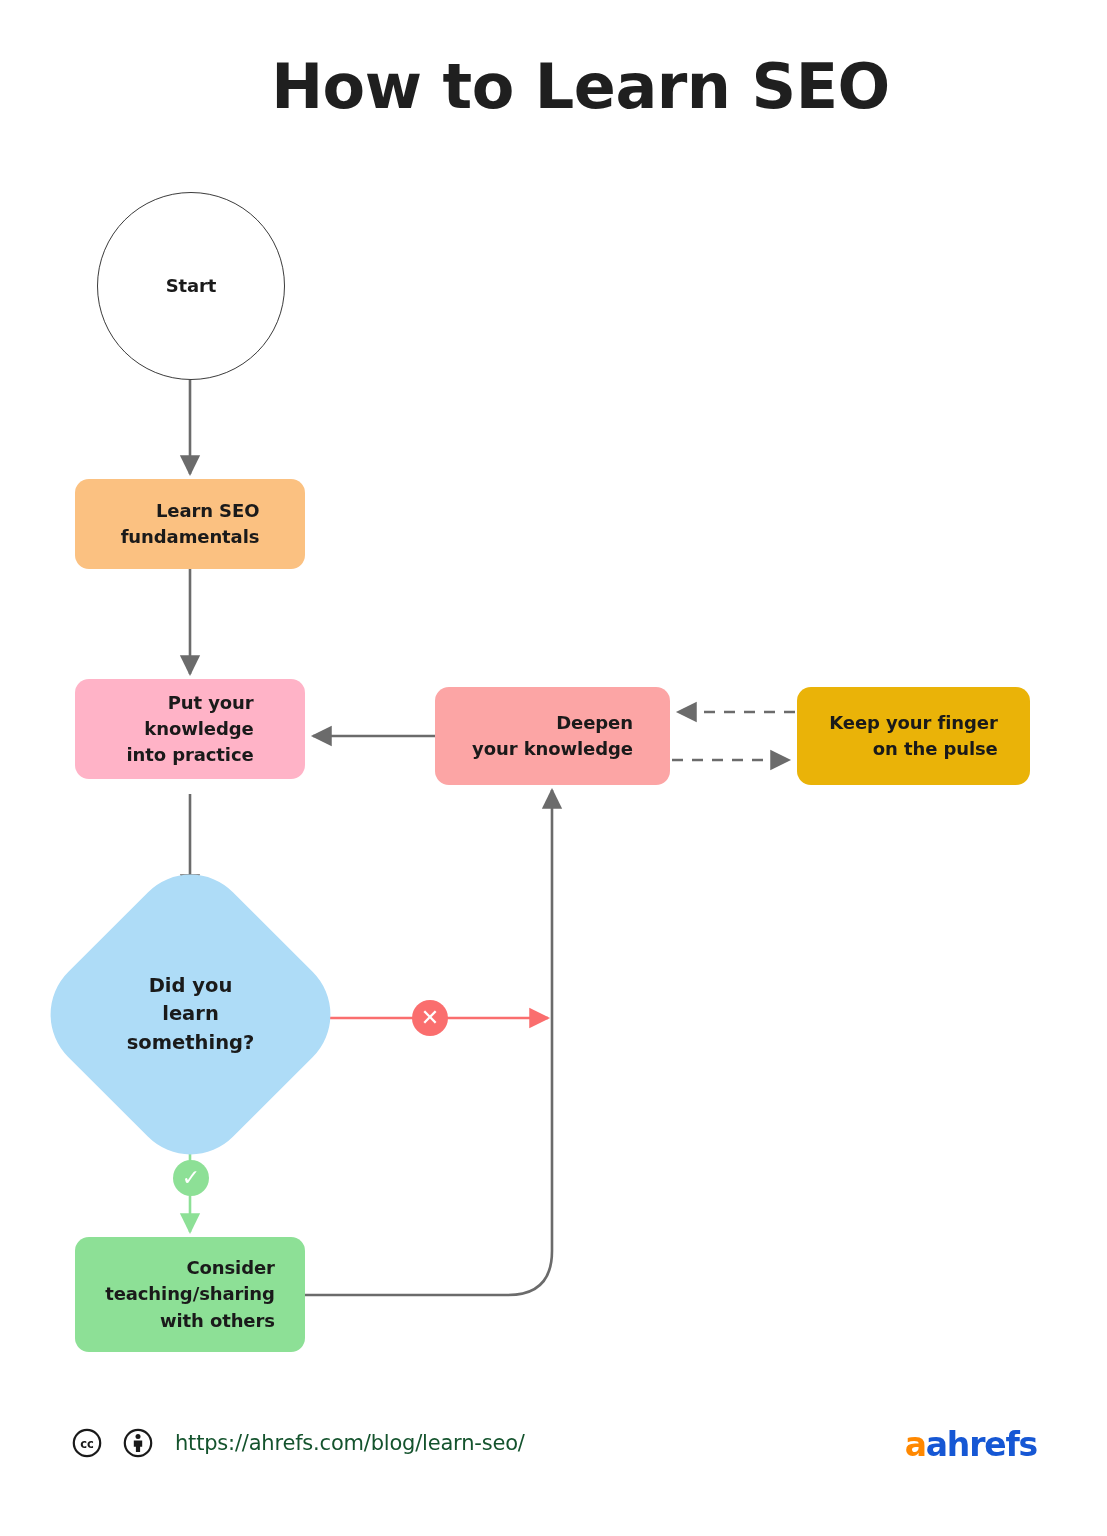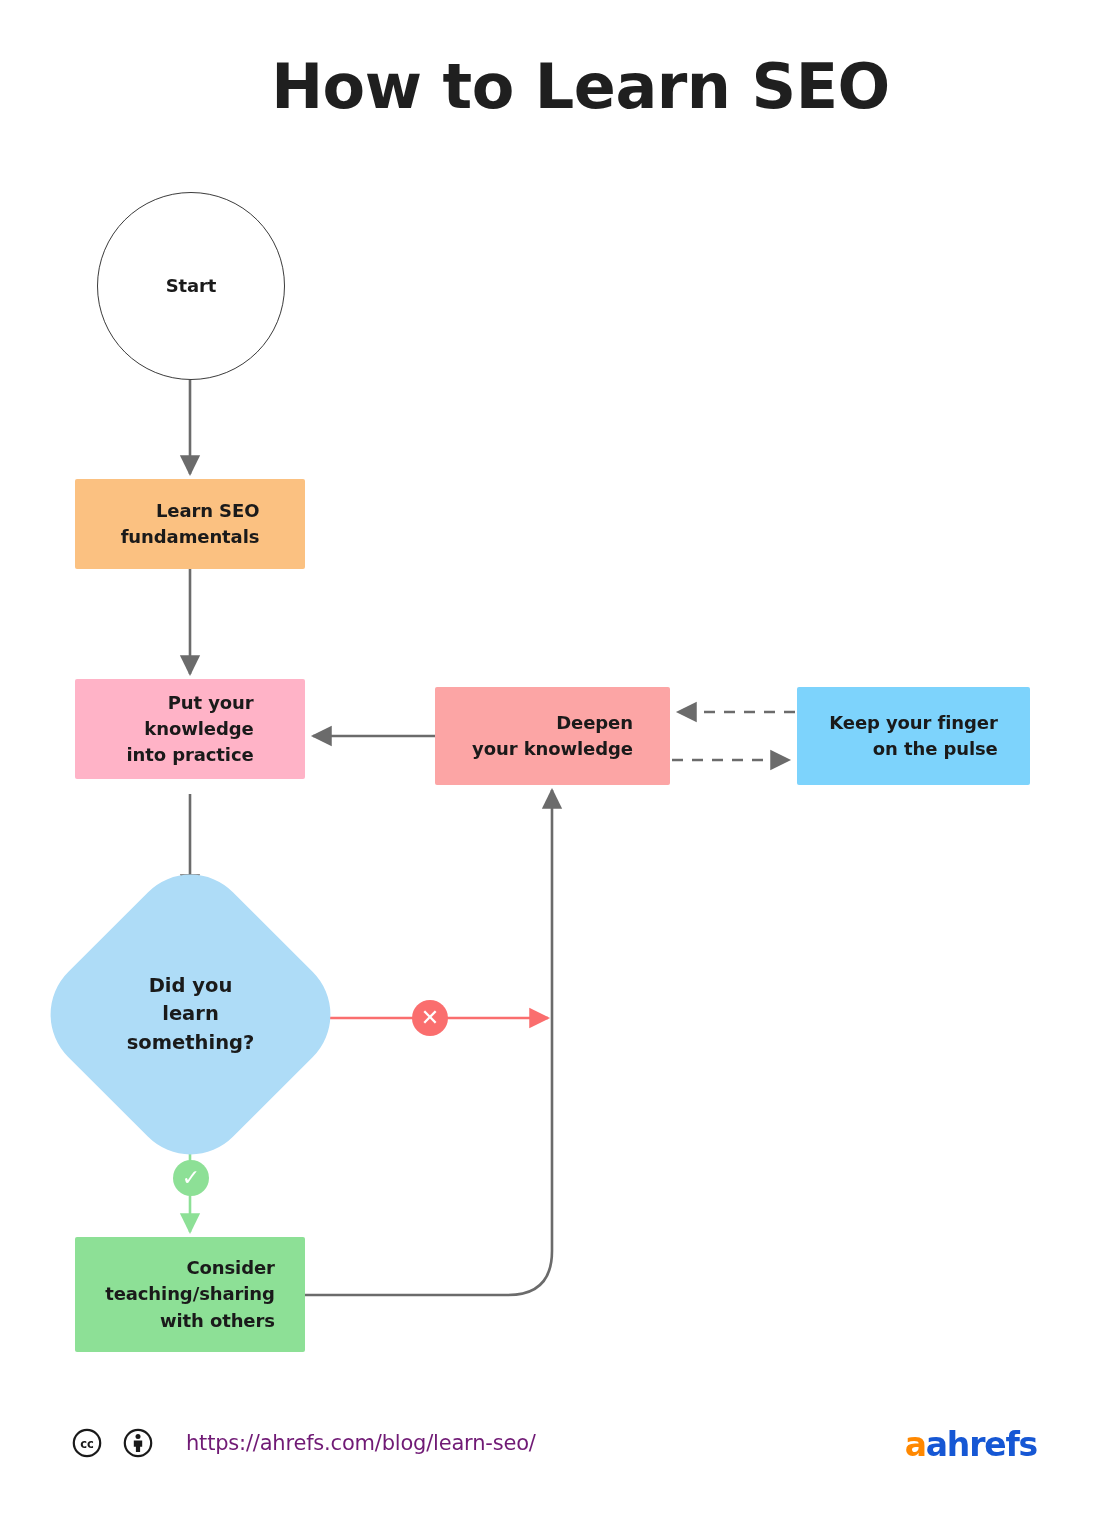--- a/index.html
+++ b/index.html
@@ -60,41 +60,41 @@
   }
   .node .lbl { display: block; white-space: pre-line; }
 
   .node-start {
     left: 97px; top: 192px;
     width: 188px; height: 188px;
     border: 1.6px solid #3b3b3b;
     border-radius: 50%;
     background: #ffffff;
   }
-  .node-box { border-radius: 2px; }
+  .node-box { border-radius: 14px; }
 
   .node-fundamentals {
     left: 75px; top: 479px;
     width: 230px; height: 90px;
     background: #FBC181;
   }
   .node-practice {
     left: 75px; top: 679px;
     width: 230px; height: 100px;
     background: #FFB3C7;
   }
   .node-deepen {
     left: 435px; top: 687px;
     width: 235px; height: 98px;
     background: #fca5a5;
   }
   .node-pulse {
     left: 797px; top: 687px;
     width: 233px; height: 98px;
-    background: #7dd3fc;
+    background: #eab308;
   }
   .diamond-wrap {
     position: absolute;
     left: 74px; top: 898px;
     width: 233px; height: 233px;
   }
   .diamond-shape {
     position: absolute;
     inset: 0;
     background: #AEDCF7;
@@ -141,23 +141,23 @@
     position: absolute;
     left: 72px; top: 1428px;
     display: flex;
     align-items: center;
     gap: 21px;
   }
   .cc-icon { display: block; }
   .footer-url {
     font-family: "DejaVu Sans", "Liberation Sans", sans-serif;
     font-size: 21px;
-    color: #701a75;
+    color: #14532d;
     letter-spacing: -0.2px;
-    margin-left: 12px;
+    margin-left: 1px;
   }
   .logo {
     position: absolute;
     right: 70px; top: 1425px;
     font-size: 33px;
     font-weight: 800;
     letter-spacing: -1.2px;
     font-family: "DejaVu Sans", "Liberation Sans", sans-serif;
   }
   .logo .a-part { color: #FF8800; }

